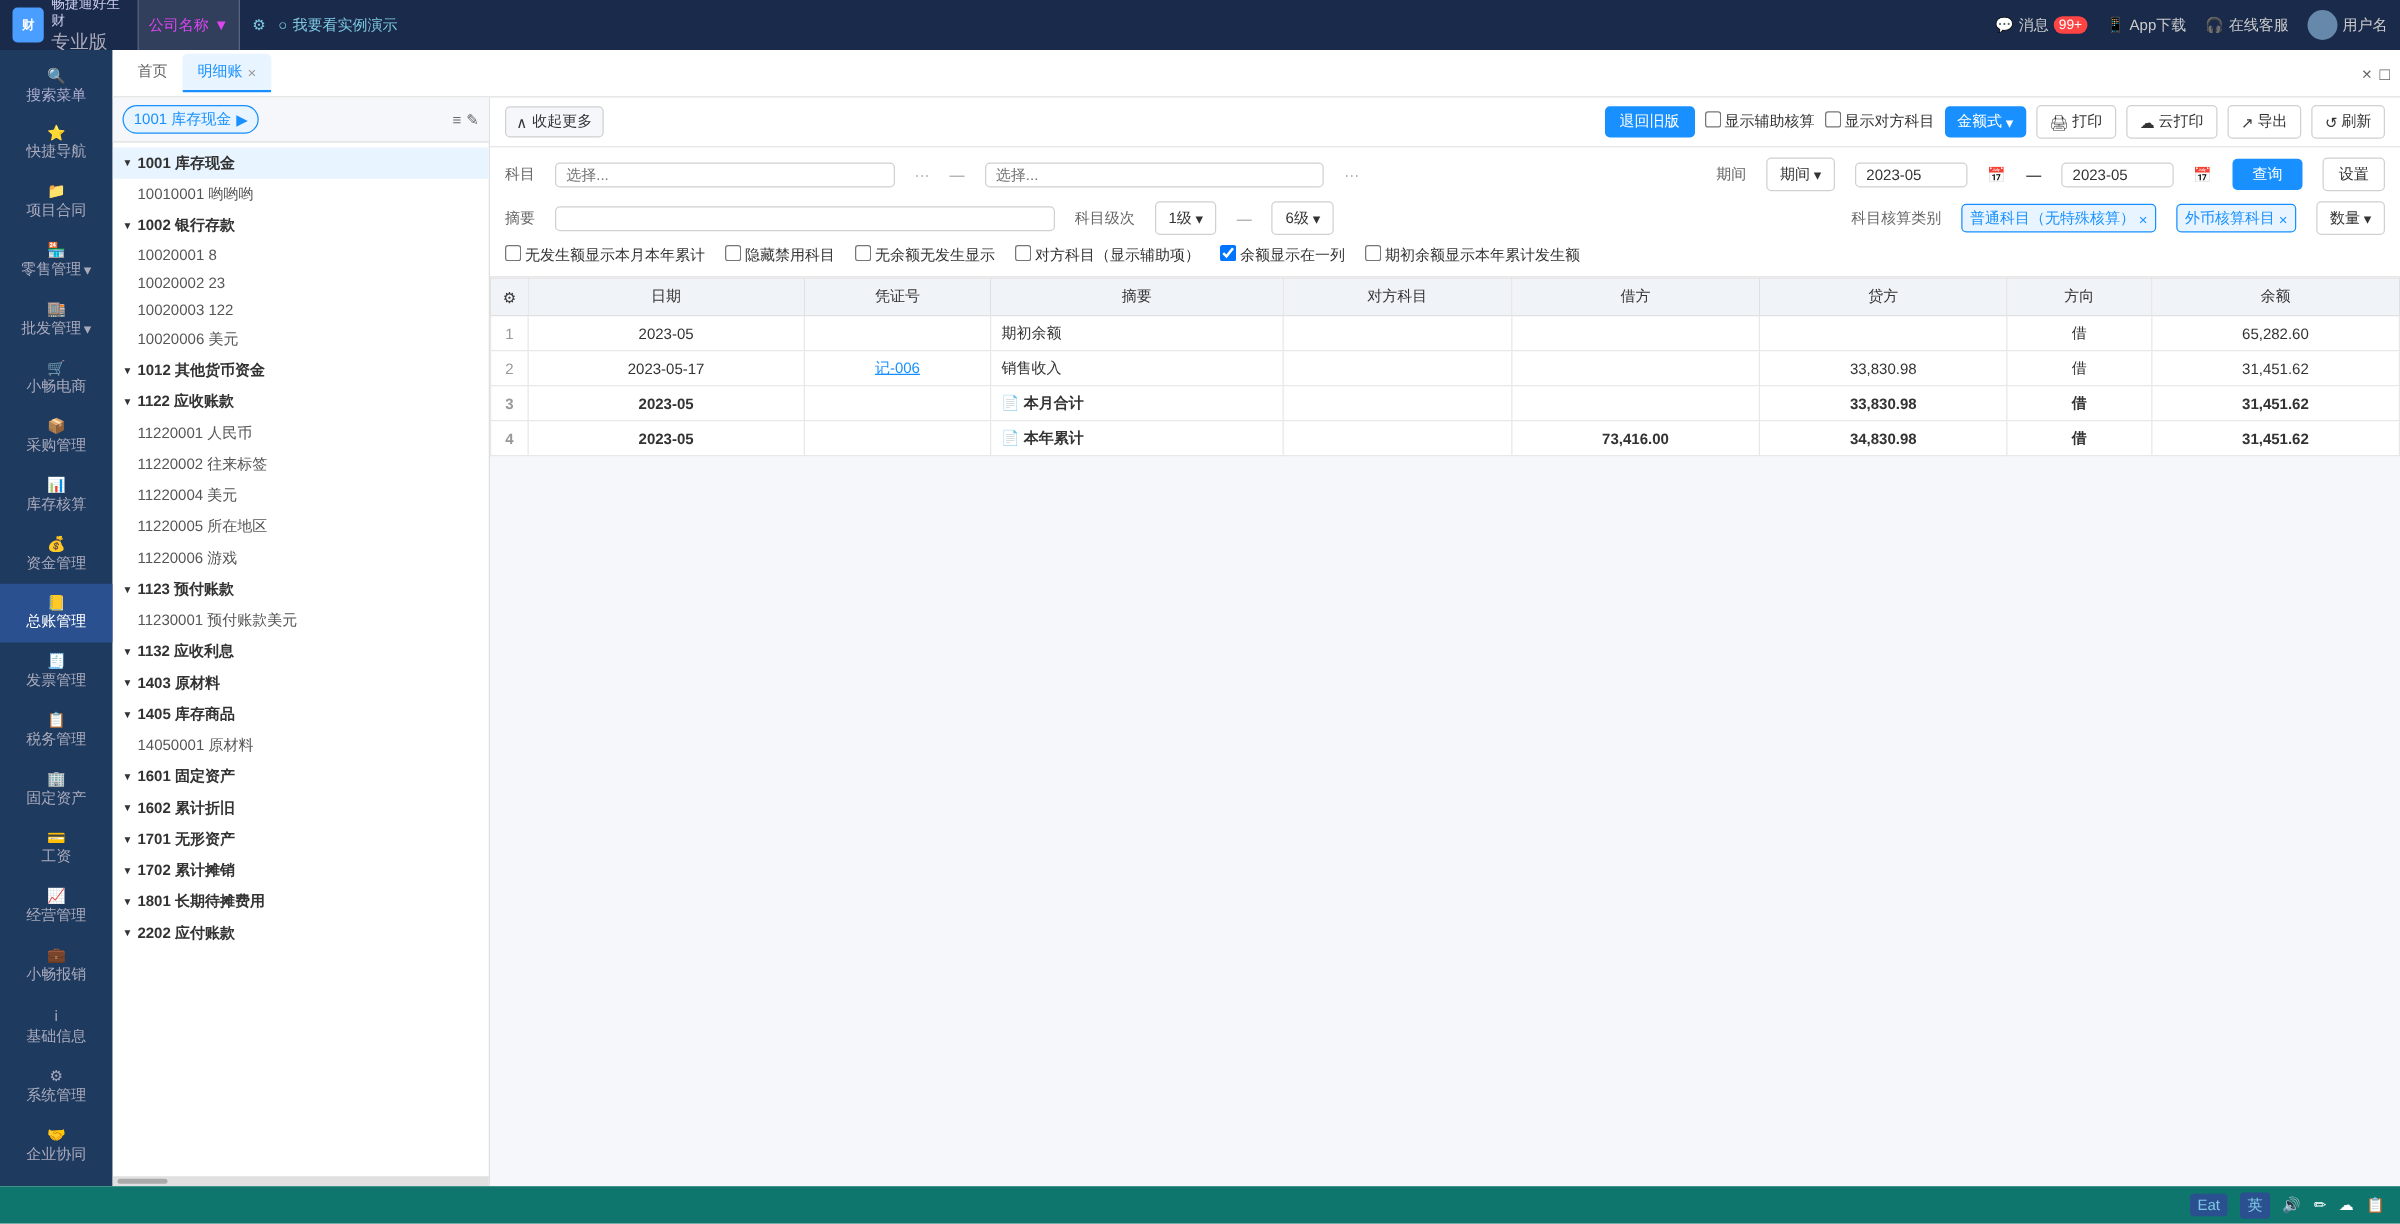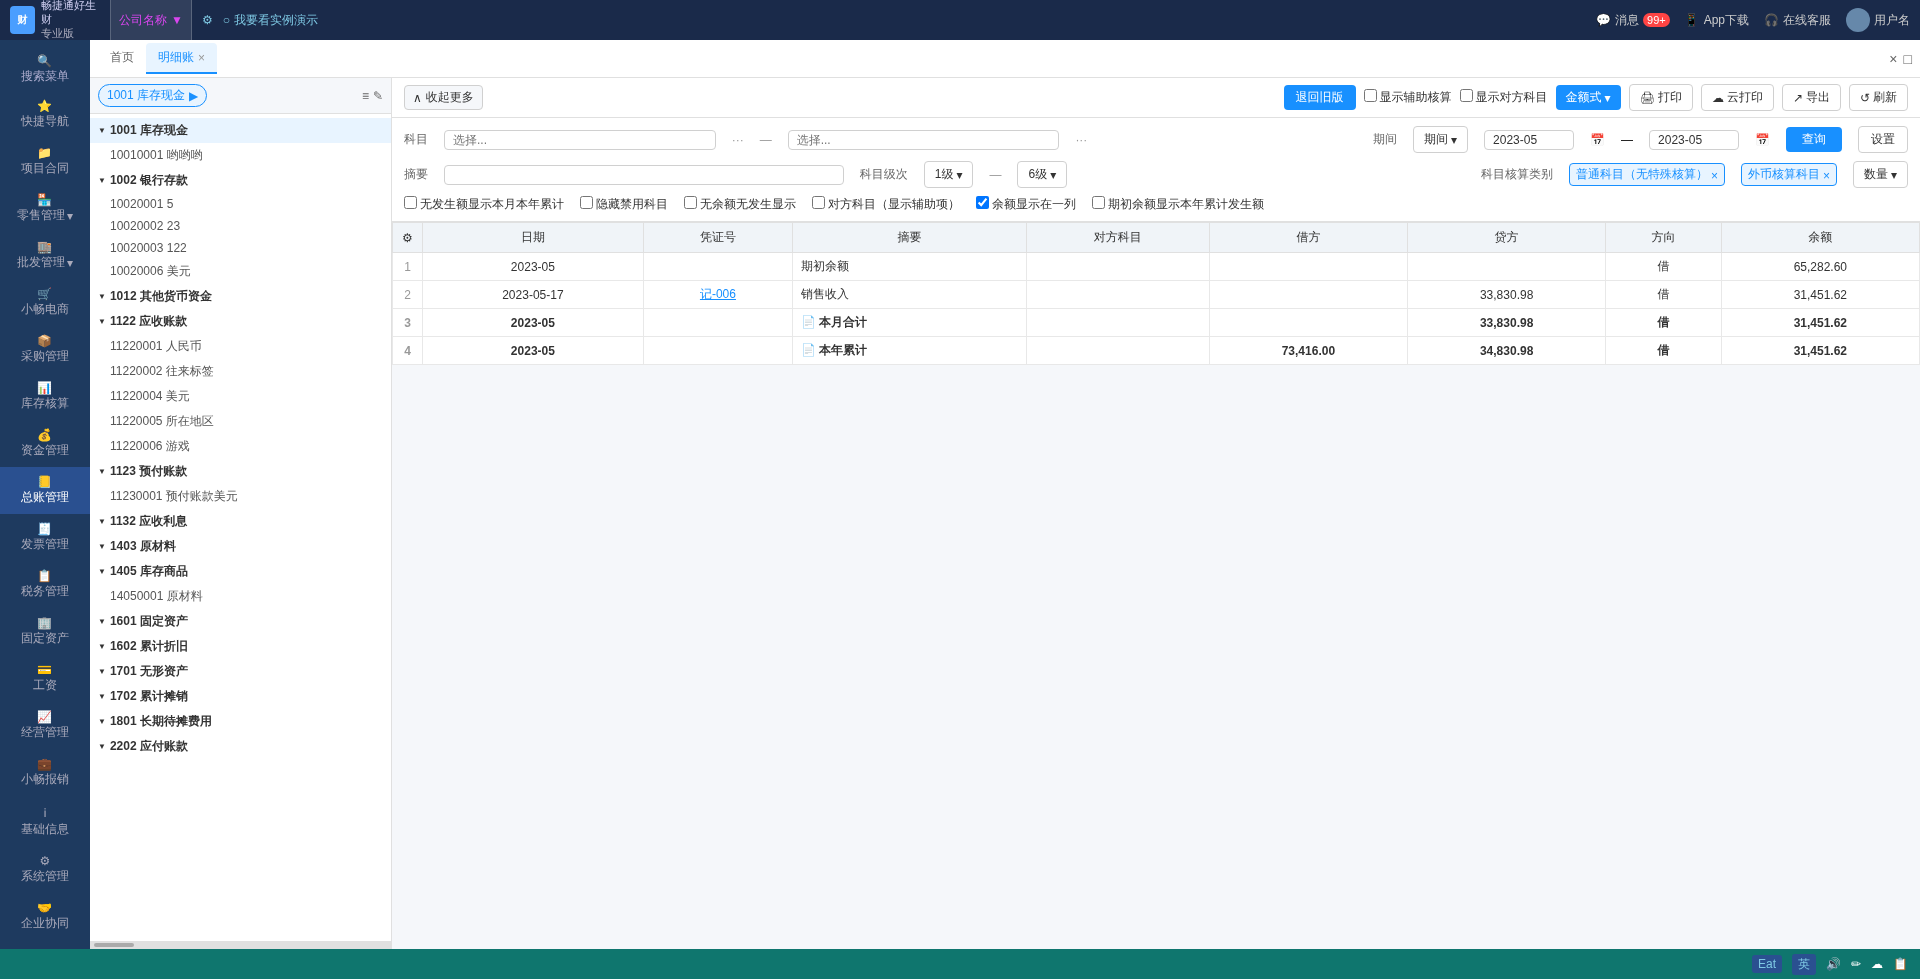--- a/index.html
+++ b/index.html
@@ -3,21 +3,21 @@
   <meta charset="utf-8">
   <style>
     * { box-sizing: border-box; margin: 0; padding: 0; font-family: 'Microsoft YaHei', Arial, sans-serif; font-size: 12px; }
     body { background: #f0f2f5; display: flex; flex-direction: column; height: 979px; overflow: hidden; }
 
     
     .top-bar { background: #1a2a4a; height: 40px; display: flex; align-items: center; padding: 0 10px; color: white; flex-shrink: 0; }
     .top-bar-logo { display: flex; align-items: center; gap: 6px; width: 90px; }
     .logo-icon { width: 28px; height: 28px; background: #4a9eff; border-radius: 4px; display: flex; align-items: center; justify-content: center; font-size: 10px; color: white; font-weight: bold; }
     .logo-text { font-size: 11px; color: #cce; line-height: 1.2; }
-    .logo-edition { font-size: 11px; color: #aab; }
+    .logo-edition { font-size: 15px; color: #aab; }
     .top-bar-center { flex: 1; display: flex; align-items: center; gap: 10px; padding: 0 10px; }
     .company-selector { background: rgba(255,255,255,0.1); border: 1px solid rgba(255,255,255,0.2); border-radius: 4px; padding: 18px 8px; color: #d946ef; display: flex; align-items: center; gap: 4px; cursor: pointer; }
     .demo-link { color: #7ec8e3; display: flex; align-items: center; gap: 4px; cursor: pointer; text-decoration: none; }
     .top-bar-right { display: flex; align-items: center; gap: 15px; }
     .top-bar-right-item { display: flex; align-items: center; gap: 4px; color: #ccc; cursor: pointer; }
     .badge { background: #ff4444; color: white; border-radius: 8px; padding: 1px 4px; font-size: 11px; }
     .avatar { width: 24px; height: 24px; background: #6688aa; border-radius: 50%; }
 
     
     .main-layout { display: flex; flex: 1; overflow: hidden; }
@@ -280,21 +280,21 @@
               <span>1001 库存现金</span>
             </div>
             <div class="subject-item child">
               <span>10010001 哟哟哟</span>
             </div>
             <div class="subject-item parent">
               <span class="triangle">▼</span>
               <span>1002 银行存款</span>
             </div>
             <div class="subject-item child">
-              <span>10020001 5</span>
+              <span>10020001 8</span>
             </div>
             <div class="subject-item child">
               <span>10020002 23</span>
             </div>
             <div class="subject-item child">
               <span>10020003 122</span>
             </div>
             <div class="subject-item child">
               <span>10020006 美元</span>
             </div>

